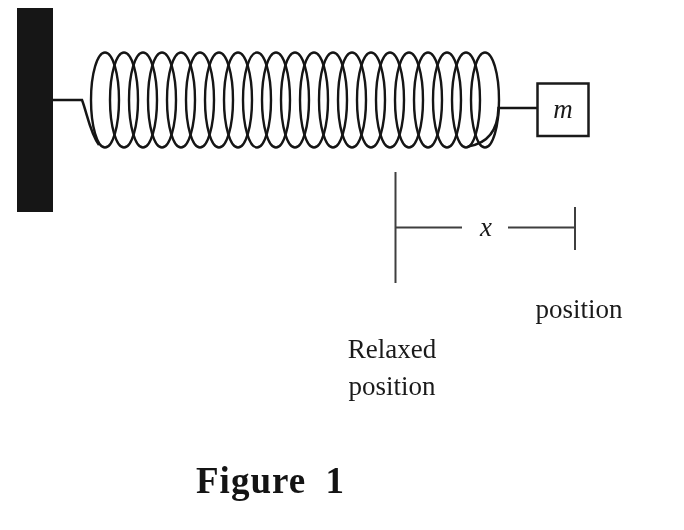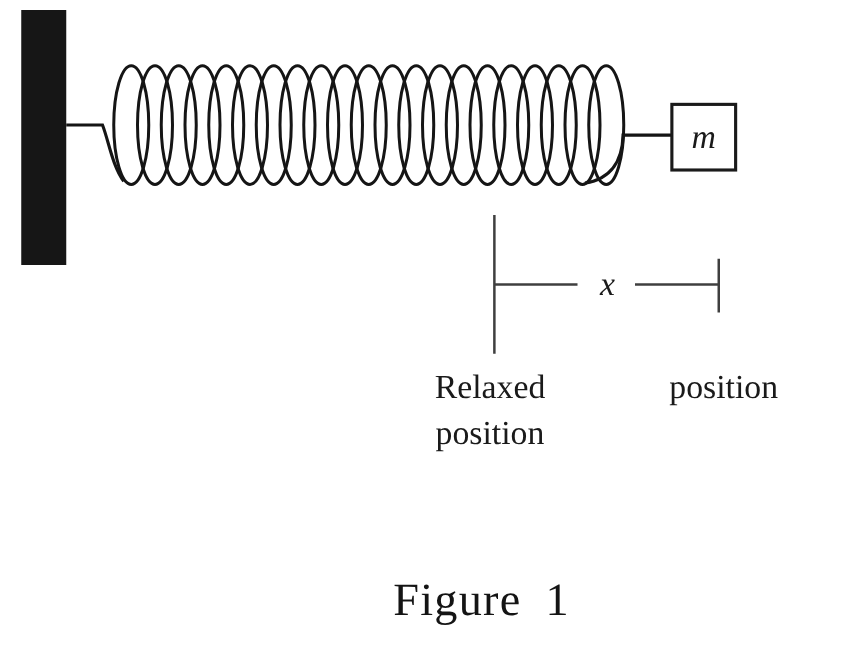--- a/index.html
+++ b/index.html
@@ -25,28 +25,28 @@
     text-align: center;
     font-style: italic; font-size: 27px; line-height: 34px;
   }
   .pos-label {
     position: absolute;
     top: 291px;
     text-align: center;
     font-size: 27px;
     line-height: 37px;
   }
-  .pos-label.relaxed { left: 333px; width: 118px; }
+  .pos-label.relaxed { left: 333px; width: 118px; margin-top: 40px; }
   .pos-label.current { left: 518px; width: 122px; }
   .pos-label .it { font-style: italic; }
   .caption {
     position: absolute;
     left: 196px; top: 459px; width: 260px;
-    text-align: right;
-    font-weight: normal;
+    text-align: left;
+    font-weight: bold;
     font-size: 37px;
     letter-spacing: 1px;
     word-spacing: 9px;
     color: #141414;
   }
 </style>
 </head>
 <body>
 
 <div class="stage">

